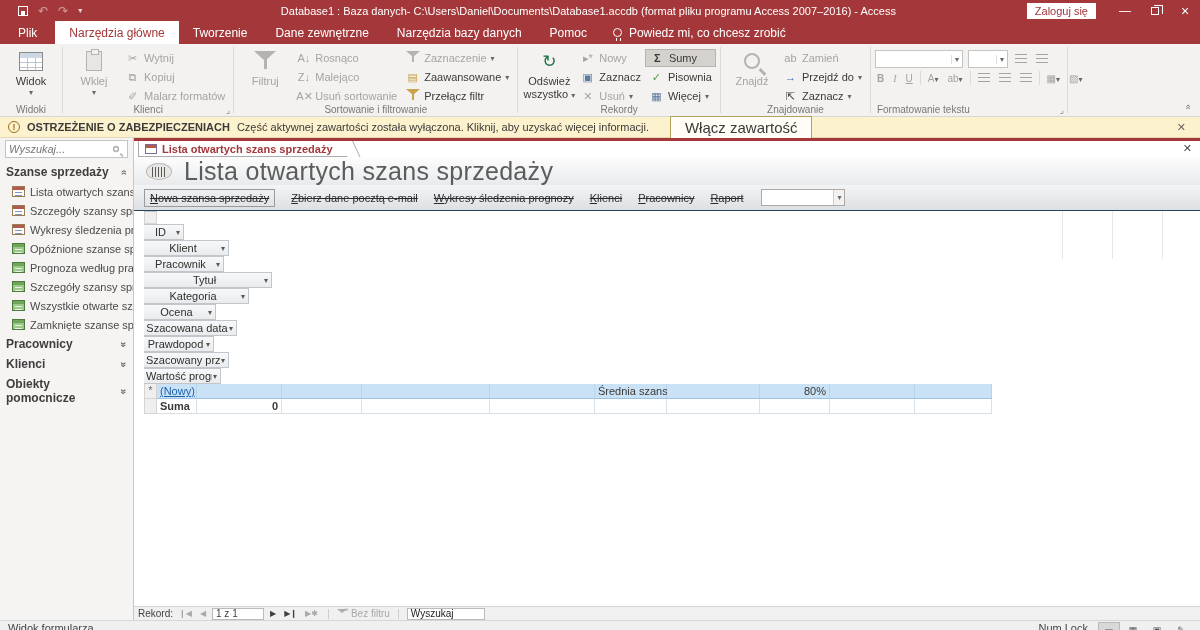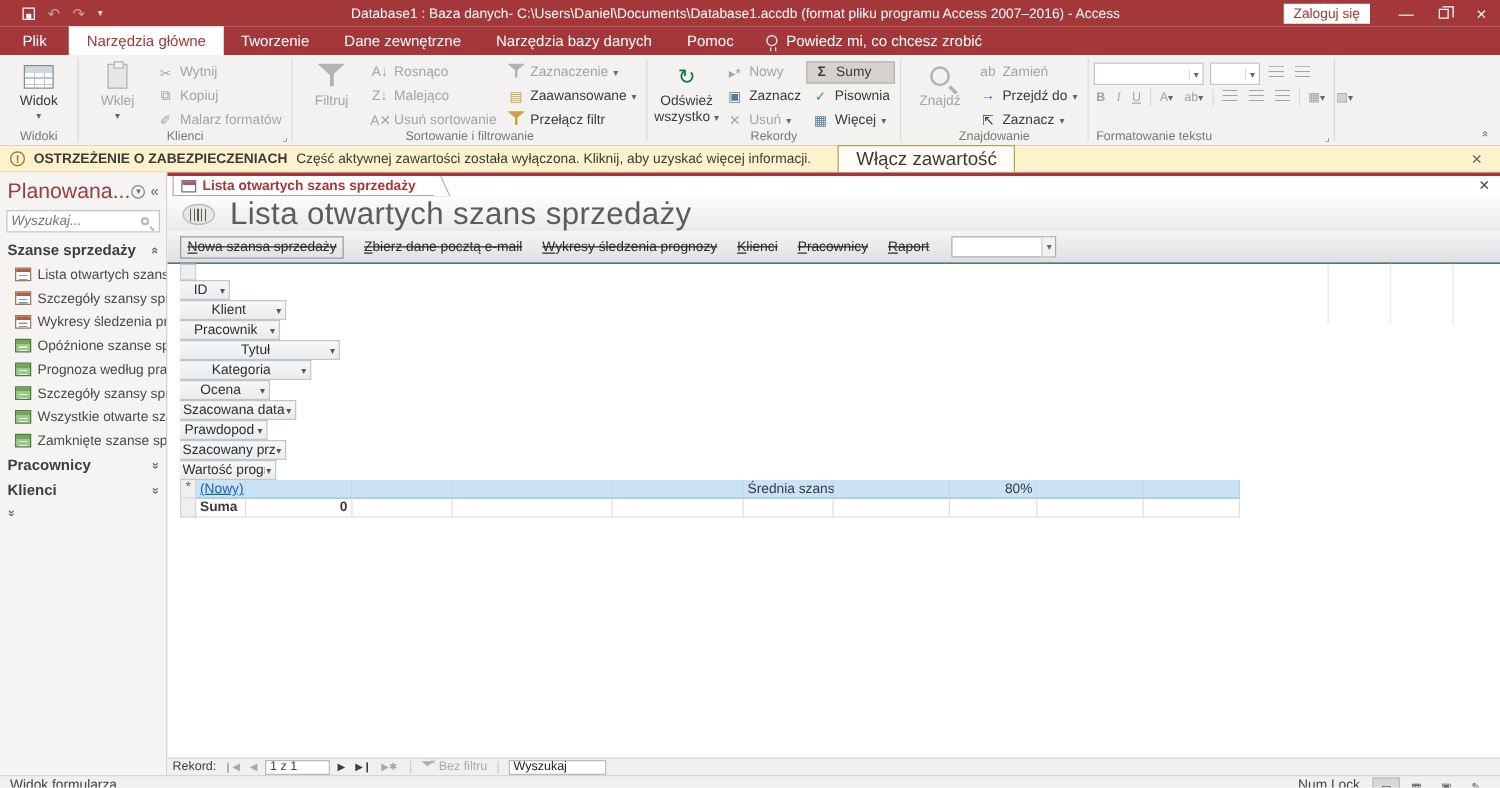--- a/index.html
+++ b/index.html
@@ -378,25 +378,20 @@
   <span class="warn-ic">!</span>
   <b>OSTRZEŻENIE O ZABEZPIECZENIACH</b>
   <span class="txt">Część aktywnej zawartości została wyłączona. Kliknij, aby uzyskać więcej informacji.</span>
   <span class="enable-btn">Włącz zawartość</span>
   <span class="msg-close">✕</span>
 </div>
 
 <div class="main">
 
   <div class="navpane">
-    <div class="nav-title">
-      <span class="t">Planowana...</span>
-      <span class="circ-dd">▾</span>
-      <span class="shutter">«</span>
-    </div>
     <div class="nav-search">
       <input placeholder="Wyszukaj..." style="">
       <span class="lens" style="transform:scale(.8); margin-right:4px;"></span>
     </div>
     <div class="grp">
       <span class="gl">Szanse sprzedaży</span>
       <span class="chev up">»</span>
     </div>
     <div id="nav-items">
         <div class="nav-item">
@@ -435,20 +430,21 @@
     <div id="nav-collapsed">
         <div class="grp">
           <span class="gl">Pracownicy</span>
           <span class="chev down">»</span>
         </div>
         <div class="grp">
           <span class="gl">Klienci</span>
           <span class="chev down">»</span>
         </div>
         <div class="grp">
+          <span class="gl">Obiekty pomocnicze</span>
           <span class="chev down">»</span>
         </div>
       </div>
   </div>
 
   <div class="docarea">
     <div class="topstrip"></div>
     <div class="tabstrip">
       <span class="doctab">
         <span class="tab-ic"></span>

